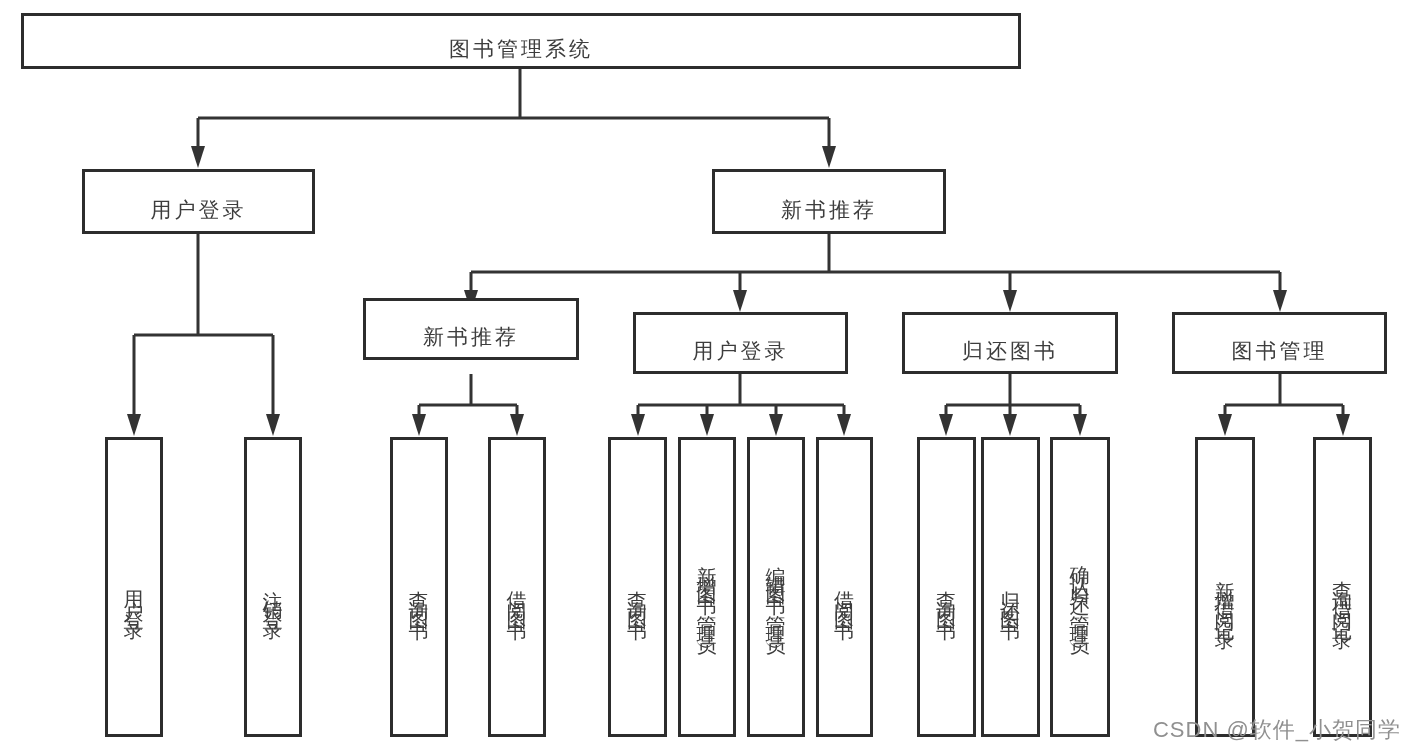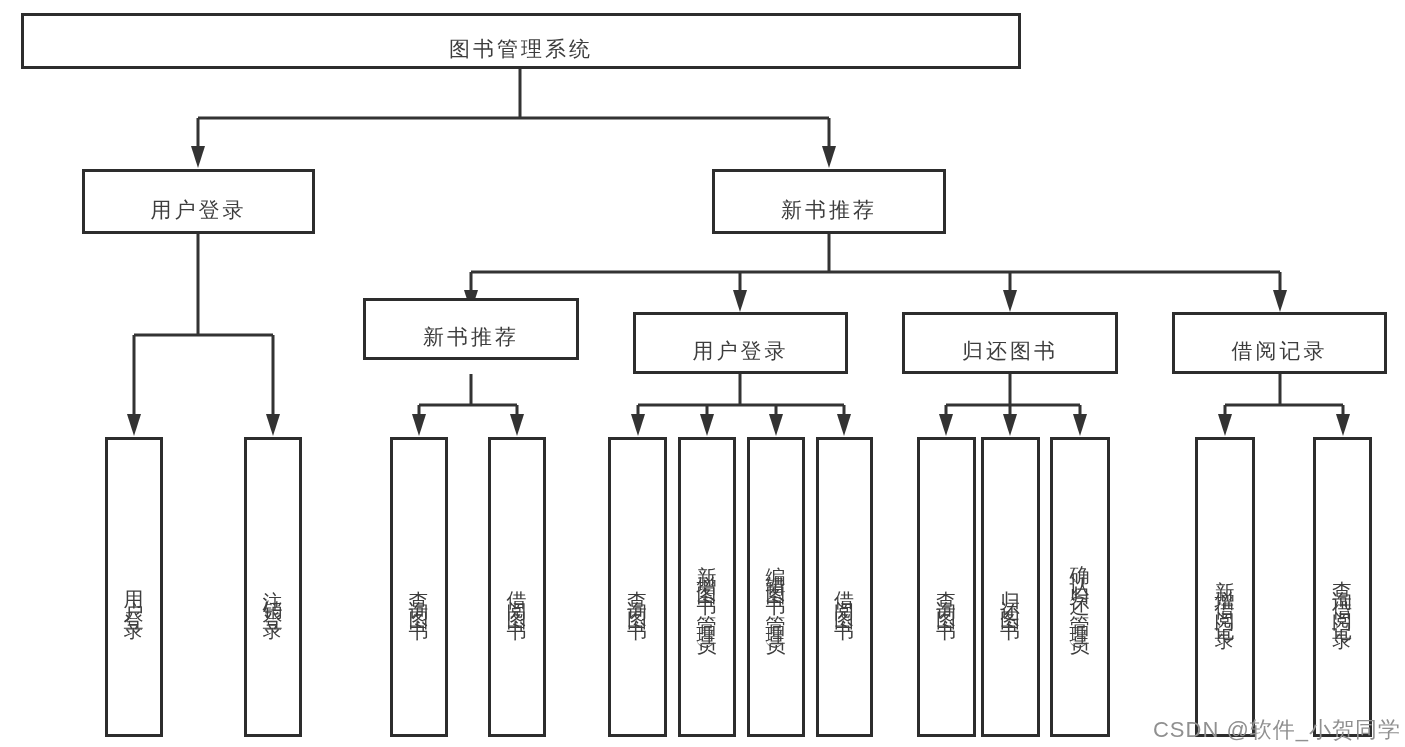--- a/index.html
+++ b/index.html
@@ -109,21 +109,21 @@
   <div class="node h" style="left:363px;top:298px;width:216px;height:62px">
     <span class="txt">新书推荐</span>
   </div>
   <div class="node h" style="left:633px;top:312px;width:215px;height:62px">
     <span class="txt">用户登录</span>
   </div>
   <div class="node h" style="left:902px;top:312px;width:216px;height:62px">
     <span class="txt">归还图书</span>
   </div>
   <div class="node h" style="left:1172px;top:312px;width:215px;height:62px">
-    <span class="txt">借阅记录</span>
+    <span class="txt">图书管理</span>
   </div>
 
   <div class="node v" style="left:105px;top:437px;width:58px;height:300px">
     <span class="txt">用户登录</span>
   </div>
   <div class="node v" style="left:244px;top:437px;width:58px;height:300px">
     <span class="txt">注销登录</span>
   </div>
 
   <div class="node v" style="left:390px;top:437px;width:58px;height:300px">

